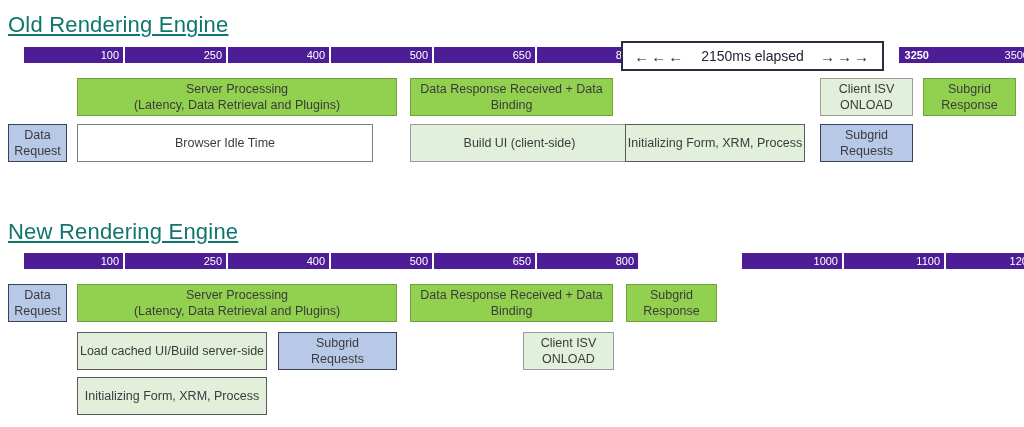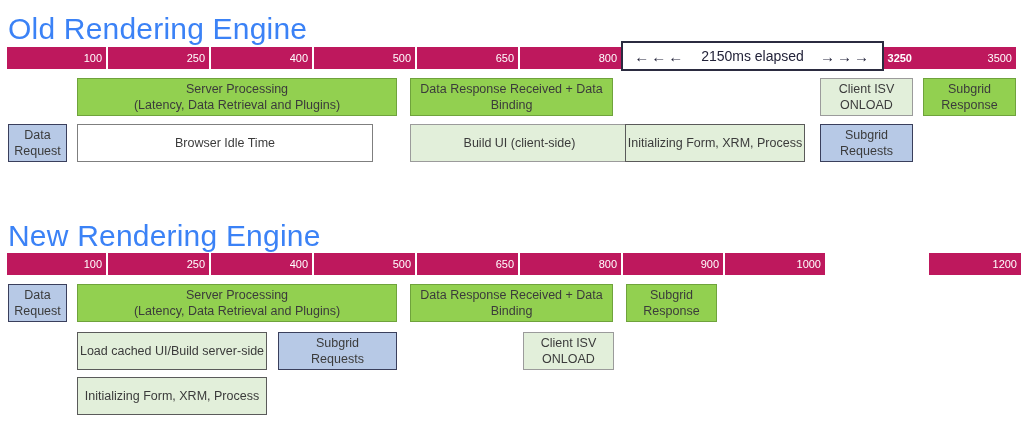--- a/index.html
+++ b/index.html
@@ -5,35 +5,37 @@
   html,body { margin:0; padding:0; }
   body {
     width:1024px; height:427px;
     background:#ffffff;
     font-family:"Liberation Sans", sans-serif;
     position:relative;
     overflow:hidden;
   }
   .title {
     position:absolute;
-    font-size:30px;
+    font-size:22px;
     font-weight:300;
-    color:#3b82f6;
+    color:#0f766e;
     letter-spacing:0.2px;
     white-space:nowrap;
+    text-decoration:underline;
   }
   .timeline { position:absolute; height:22px; }
   .seg {
-    position:absolute; top:0; height:22px;
-    background:#be185d;
+    position:absolute; top:0; height:16px;
+    background:#4c1d95;
     color:#ffffff;
     font-size:11px;
     display:flex; align-items:center; justify-content:flex-end;
     padding-right:4px;
     box-sizing:border-box;
+    margin-left:17px;
   }
   .box {
     position:absolute;
     display:flex; align-items:center; justify-content:center;
     text-align:center;
     font-size:12.5px;
     color:#3B3B3B;
     box-sizing:border-box;
     line-height:1.3;
   }
@@ -114,22 +116,22 @@
 
 <div class="title" style="left:8px; top:219px;">New Rendering Engine</div>
 
 <div class="timeline" style="left:7px; top:253px; width:1014px;">
   <div class="seg" style="left:0;    width:99px;">100</div>
   <div class="seg" style="left:101px; width:101px;">250</div>
   <div class="seg" style="left:204px; width:101px;">400</div>
   <div class="seg" style="left:307px; width:101px;">500</div>
   <div class="seg" style="left:410px; width:101px;">650</div>
   <div class="seg" style="left:513px; width:101px;">800</div>
-  <div class="seg" style="left:616px; width:100px;">900</div>
   <div class="seg" style="left:718px; width:100px;">1000</div>
+  <div class="seg" style="left:820px; width:100px;">1100</div>
   <div class="seg" style="left:922px; width:92px;">1200</div>
 </div>
 
 <div class="box blue" style="left:8px; top:284px; width:59px; height:38px;">
   <span>Data
 Request</span>
 </div>
 <div class="box green" style="left:77px; top:284px; width:320px; height:38px;">
   <span>Server Processing
 (Latency, Data Retrieval and Plugins)</span>

